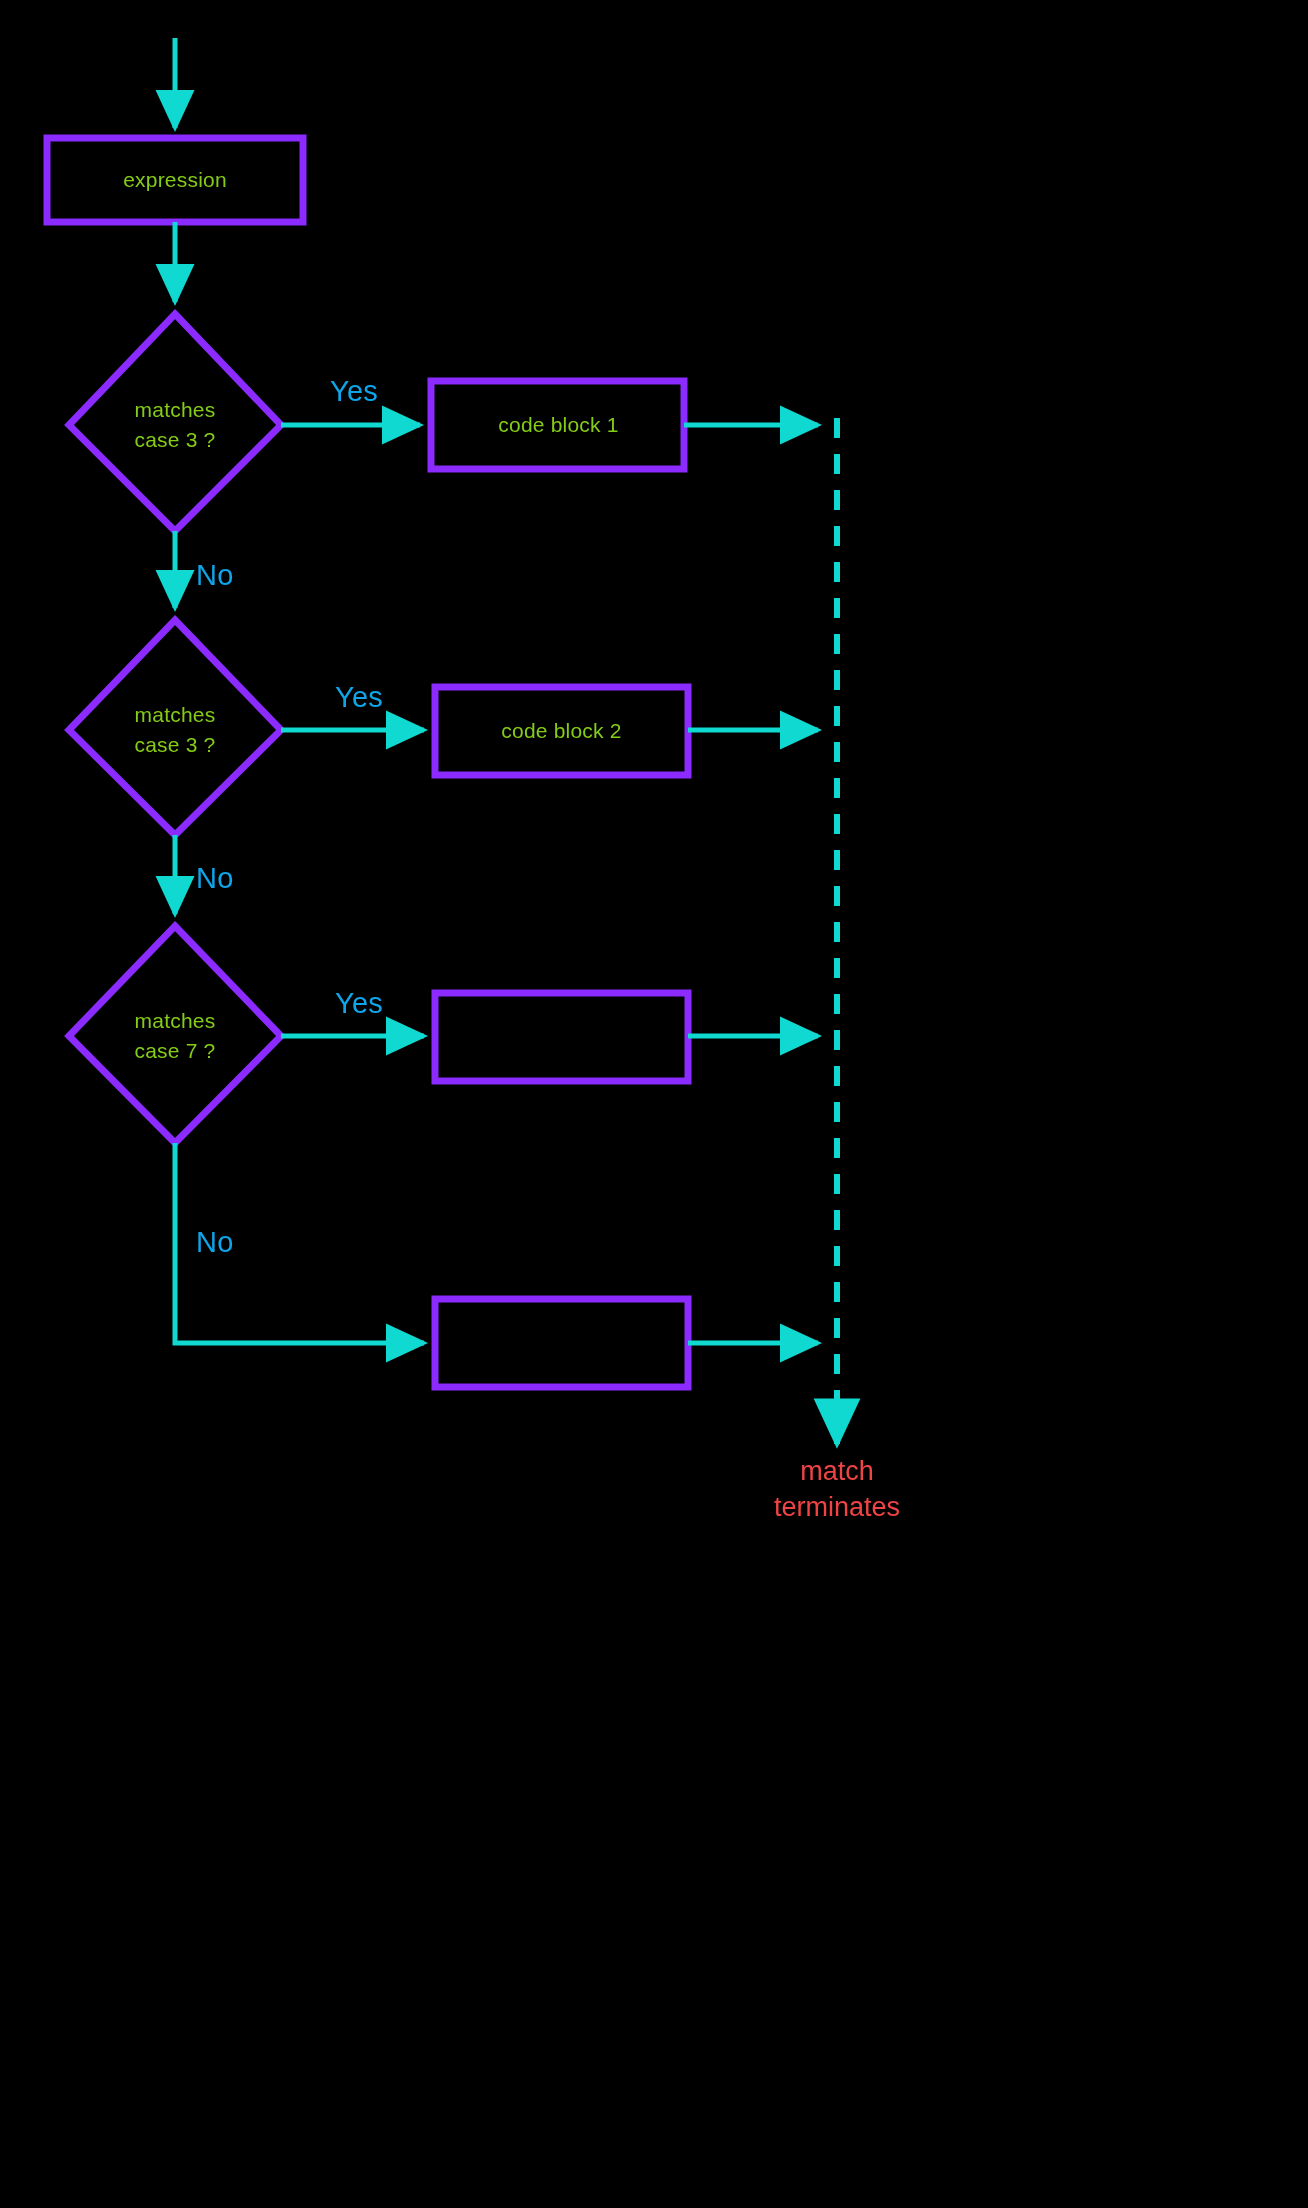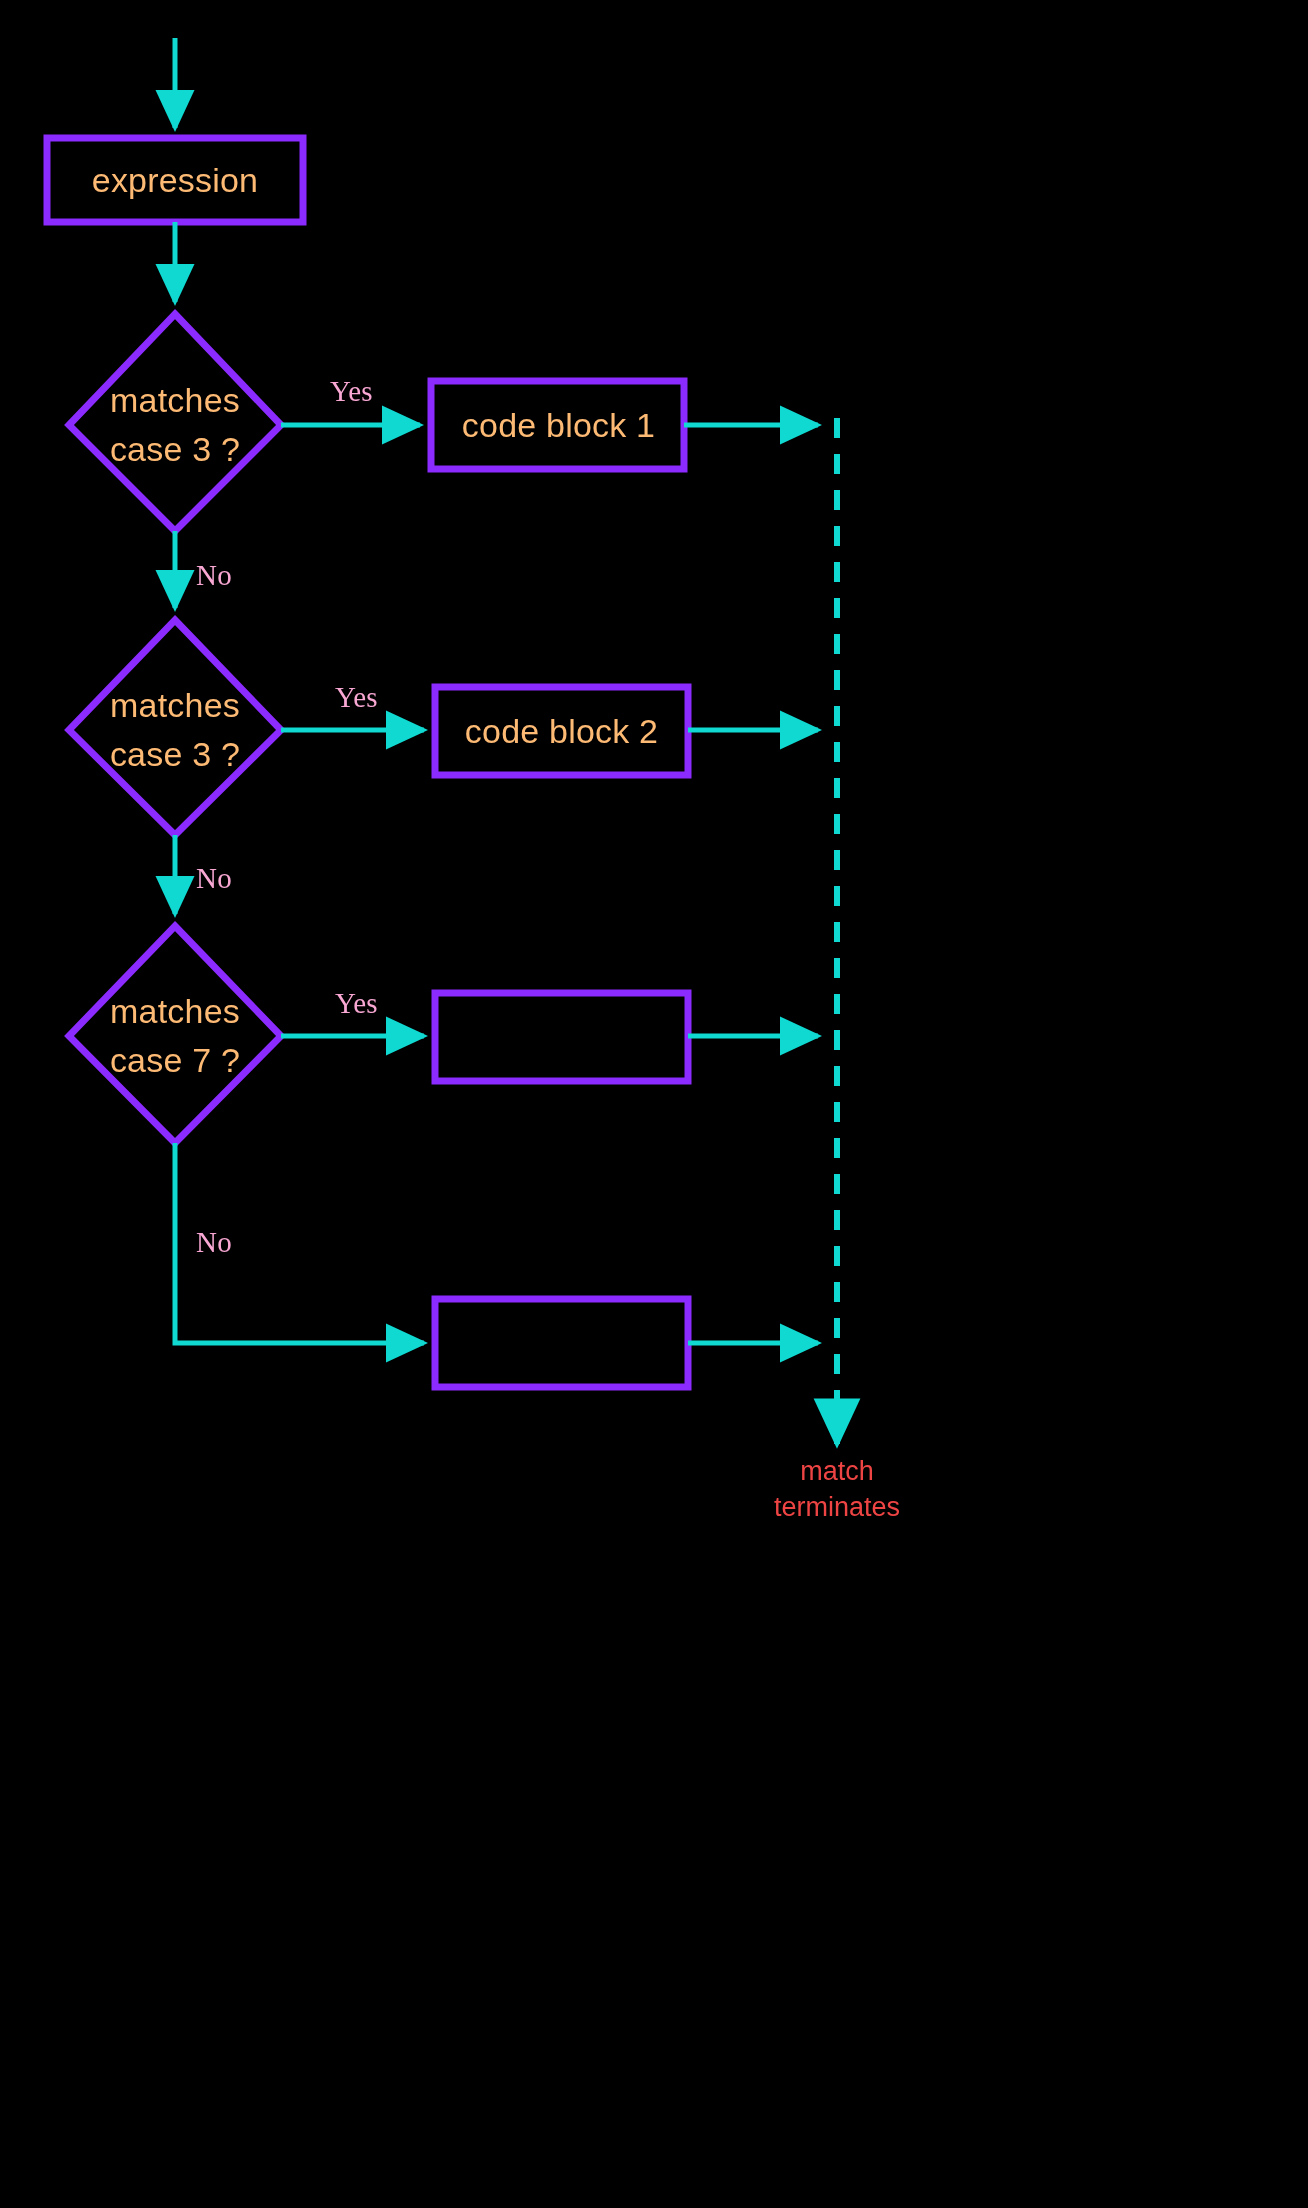--- a/index.html
+++ b/index.html
@@ -23,34 +23,34 @@
     height: 2208px;
     overflow: visible;
   }
   .node-label {
     position: absolute;
     display: flex;
     flex-direction: column;
     align-items: center;
     justify-content: center;
     text-align: right;
-    color: #fdba74;
+    color: #84cc16;
     font-family: "Liberation Sans", sans-serif;
-    font-size: 34px;
+    font-size: 21px;
     font-weight: 400;
     letter-spacing: 0.2px;
     line-height: 1.42;
     pointer-events: none;
     white-space: nowrap;
   }
   .node-label.two-line { line-height: 1.45; }
   .edge-label {
     position: absolute;
-    color: #f9a8d4;
-    font-family: Liberation Serif, serif;
+    color: #0ea5e9;
+    font-family: Liberation Sans, sans-serif;
     font-size: 29px;
     font-weight: 400;
     letter-spacing: 0.2px;
     white-space: nowrap;
   }
   .terminal-label {
     position: absolute;
     color: #ef4444;
     font-family: "Liberation Sans", sans-serif;
     font-size: 27px;

